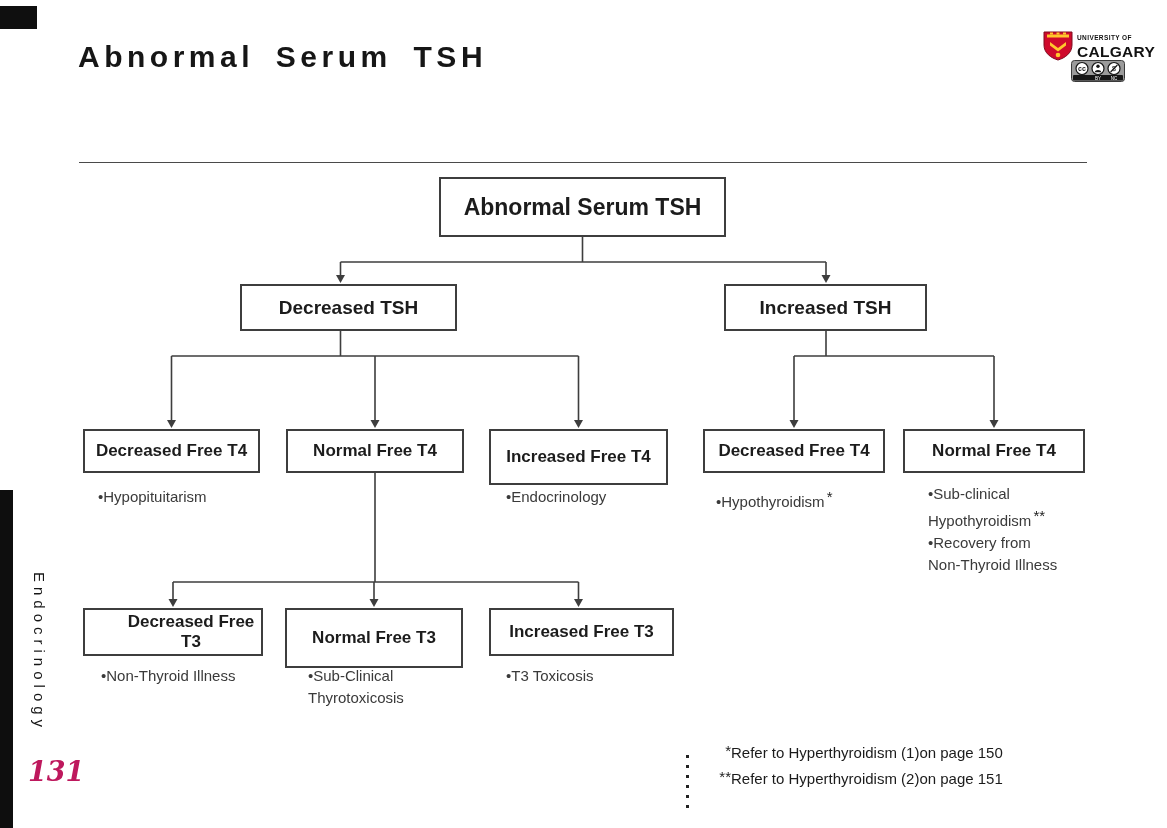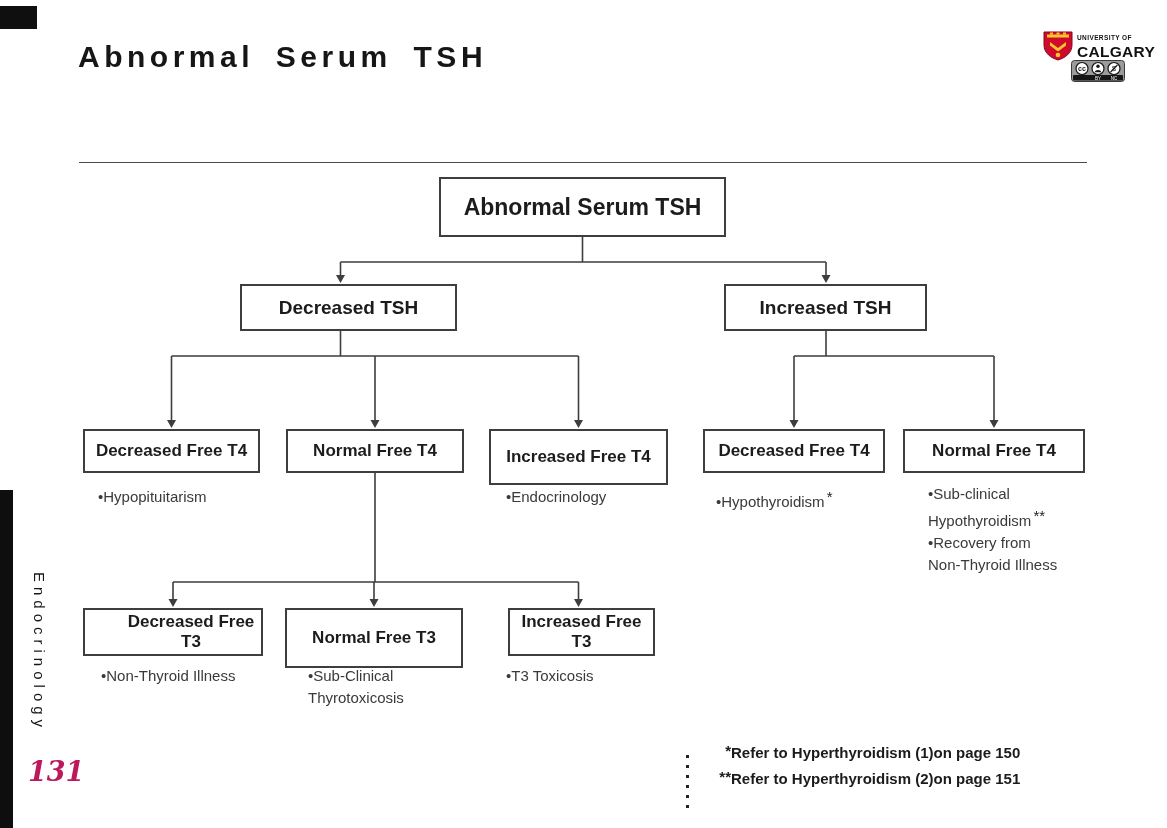--- a/index.html
+++ b/index.html
@@ -28,42 +28,42 @@
   .b-root{left:439px;top:177px;width:287px;height:60px;font-size:23px;}
   .b-dec-tsh{left:240px;top:284px;width:217px;height:47px;font-size:19px;}
   .b-inc-tsh{left:724px;top:284px;width:203px;height:47px;font-size:19px;}
   .b-dec-t4-l{left:83px; top:429px;width:177px;height:44px;font-size:17px;}
   .b-nor-t4-l{left:286px;top:429px;width:178px;height:44px;font-size:17px;}
   .b-inc-t4-l{left:489px;top:429px;width:179px;height:56px;font-size:17px;}
   .b-dec-t4-r{left:703px;top:429px;width:182px;height:44px;font-size:17px;}
   .b-nor-t4-r{left:903px;top:429px;width:182px;height:44px;font-size:17px;}
   .b-dec-t3{left:83px; top:608px;width:180px;height:48px;font-size:17px;padding-left:36px;}
   .b-nor-t3{left:285px;top:608px;width:178px;height:60px;font-size:17px;}
-  .b-inc-t3{left:508px;top:608px;width:147px;height:48px;font-size:17px;}
+  .b-inc-t3{left:489px;top:608px;width:185px;height:48px;font-size:17px;}
 
   .note{position:absolute;font-size:15px;color:#3a3a3a;line-height:22px;}
   .note sup{font-size:15px;vertical-align:5px;margin-left:2px;color:#222;}
   .n-hypopit{left:98px;top:486px;}
   .n-thyrotox{left:506px;top:486px;}
   .n-hypothy{left:716px;top:486px;}
   .n-subclin-hypo{left:928px;top:483px;}
   .n-nonthyroid{left:101px;top:665px;}
   .n-subclin-thyro{left:308px;top:665px;}
   .n-t3tox{left:506px;top:665px;}
 
   .side-bar{position:absolute;left:0;top:490px;width:13px;height:338px;background:#0e0e0e;}
   .section-tab{position:absolute;left:31px;top:572px;writing-mode:vertical-rl;
                font-size:15px;letter-spacing:5px;color:#161616;}
   .page-number{position:absolute;left:28px;top:756px;font-family:"DejaVu Serif","Liberation Serif",serif;
                font-style:italic;font-weight:bold;font-size:27px;color:#be185d;}
 
   .footnotes{position:absolute;left:686px;top:744px;}
   .fn-dotted{position:absolute;left:0;top:11px;width:3px;height:60px;
              background:repeating-linear-gradient(#222 0 3px,transparent 3px 10px);}
-  .fn-row{position:relative;margin-left:17px;font-size:15px;font-weight:bold;color:#1b1b1b;
+  .fn-row{position:relative;margin-left:17px;font-size:15px;font-weight:normal;color:#1b1b1b;
           height:26px;white-space:nowrap;}
   .fn-marker{display:inline-block;width:28px;text-align:right;vertical-align:-2px;
              font-size:15px;position:relative;top:-4px;}
 </style>
 </head>
 <body>
 
 <div class="slide">
 
   <div class="corner-block"></div>

